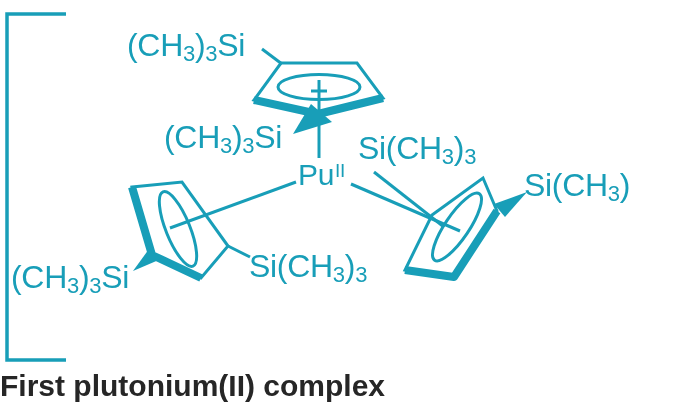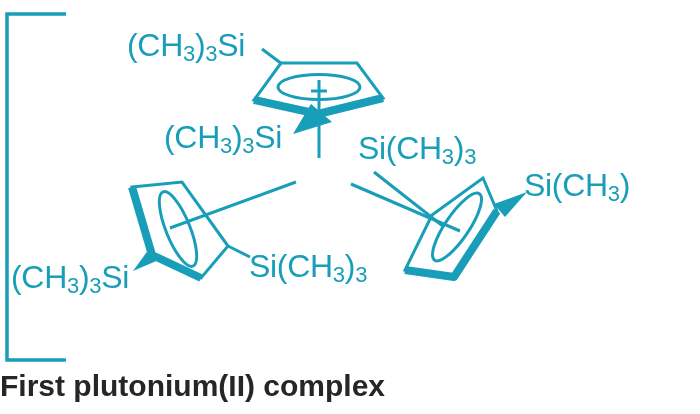--- a/index.html
+++ b/index.html
@@ -111,18 +111,21 @@
   </div>
 
   <div class="lbl" style="left:524px; top:169px;">
     <span>Si(CH</span><sub>3</sub><span>)</span><sub>3</sub>
   </div>
 
   <div class="lbl" style="left:249px; top:250px;">
     <span>Si(CH</span><sub>3</sub><span>)</span><sub>3</sub>
   </div>
 
+  <div class="lbl metal" style="left:298px; top:160px;">
+    <span>Pu</span><sup>II</sup>
+  </div>
 
   <div class="charge">−</div>
 
   <div class="caption">First plutonium(II) complex</div>
 
 </div>
 
 </body></html>

